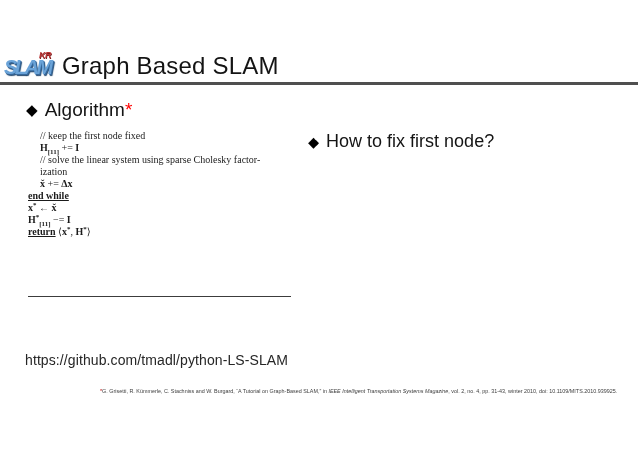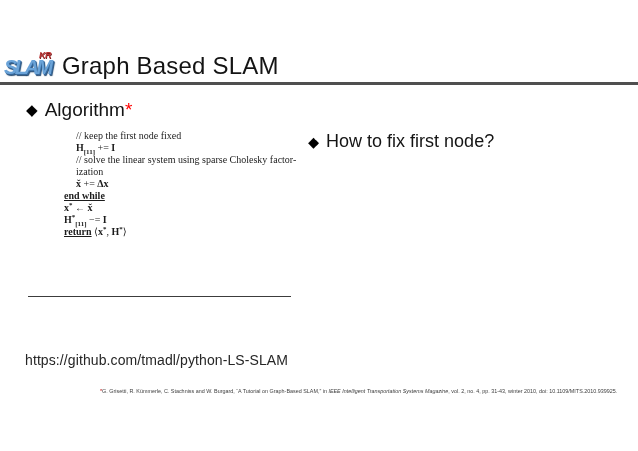--- a/index.html
+++ b/index.html
@@ -22,21 +22,21 @@
   .bullet-row{position:absolute;display:flex;align-items:center;color:#141414;}
   .algo-heading{left:26px;top:99px;font-size:19px;}
   .question-heading{left:308px;top:131px;font-size:18px;}
   .diamond{font-size:0.8em;margin-right:7px;color:#000;}
   .red-star{color:#ff0000;font-weight:400;}
 
   
   .code-block{position:absolute;left:28px;top:130px;width:268px;
               font-family:"Liberation Serif",serif;font-size:10px;line-height:12px;
               color:#1b1b1b;}
-  .code-line{white-space:nowrap;margin-left:36px;}
+  .code-line{white-space:nowrap;}
   .code-line.indent-1{padding-left:12px;}
   .seg-b{font-weight:700;}
   .seg-k{font-weight:700;text-decoration:underline;}
   .seg-c,.seg-r{font-weight:400;}
   .code-block sup{font-size:7px;font-weight:700;line-height:0;}
   .code-block sub{font-size:7px;font-weight:700;line-height:0;}
   .code-underline{position:absolute;left:28px;top:296px;width:263px;height:1px;background:#3c3c3c;}
 
   
   .repo-link{position:absolute;left:25px;top:352px;font-size:14px;color:#262626;

